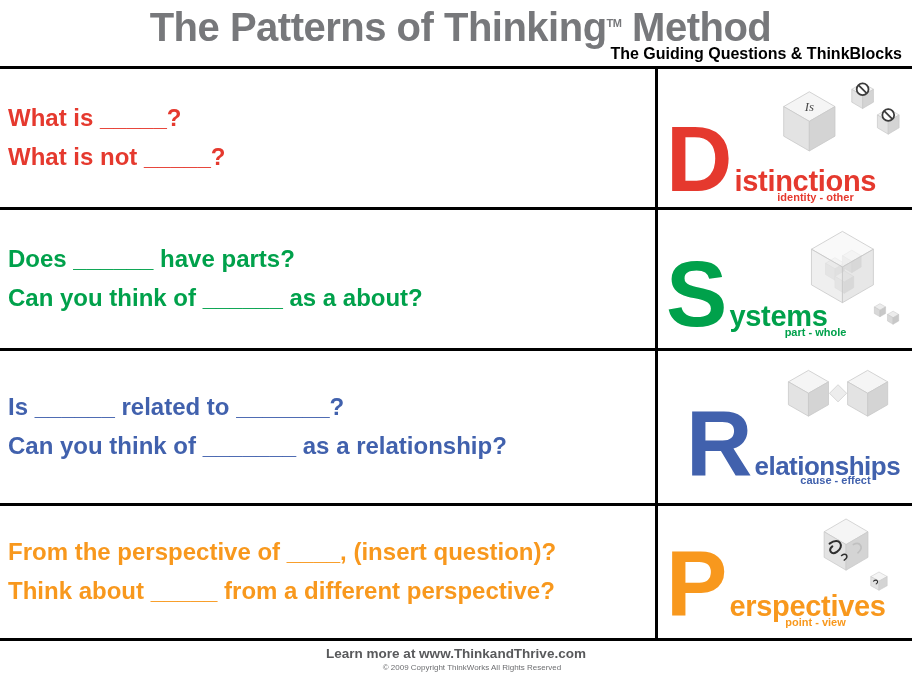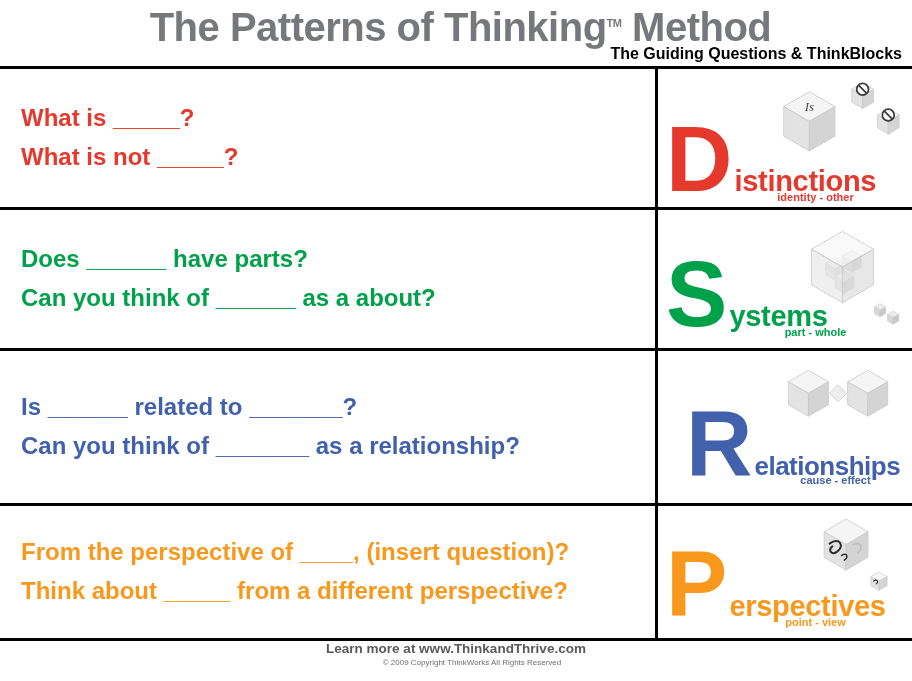--- a/index.html
+++ b/index.html
@@ -29,21 +29,21 @@
   
   .grid { border-top: 3px solid #000; }
   .row { display: flex; border-bottom: 3px solid #000; --c: #000; }
   .row-0 { height: 141px; }
   .row-1 { height: 141px; }
   .row-2 { height: 155px; gap: 20px; }
   .row-3 { height: 135px; }
 
   .q-cell {
     width: 658px; border-right: 3px solid #000;
-    padding-left: 21px; padding-right: 4px;
+    padding-left: 8px; padding-right: 4px;
     display: flex; flex-direction: column; justify-content: center;
   }
   .q {
     margin: 0; padding: 2px 0;
     font-size: 24px; font-weight: bold; line-height: 1.45;
     color: var(--c);
     white-space: nowrap;
   }
 
   .label-cell { position: relative; flex: 1; }
@@ -65,21 +65,21 @@
   .row-3 .word-line { bottom: 8px; } .row-3 .tagline { bottom: 10px; }
 
   .cubes { position: absolute; }
   .cubes-1 { top: 6px; right: 4px; width: 148px; }
   .cubes-2 { top: 12px; right: 2px; width: 122px; }
   .cubes-3 { top: 6px; right: 10px; width: 126px; }
   .cubes-4 { top: 2px; right: 12px; width: 96px; }
 
   
   .footer { height: 40px; text-align: center; }
-  .learn-more { font-size: 13.5px; font-weight: bold; color: #58595b; }
+  .learn-more { padding-top: 5px; font-size: 13.5px; font-weight: bold; color: #58595b; }
   .copyright { margin-top: 2px; font-size: 8px; color: #6d6e71; padding-left: 32px; }
 </style>
 </head>
 <body>
 
 <div class="poster">
 
   <header class="header">
     <h1 class="title" style="color: rgb(119, 120, 123); padding-left: 9px;"><span>The Patterns of Thinking</span><sup class="tm">TM</sup> <span>Method</span></h1>
     <div class="subtitle">The Guiding Questions &amp; ThinkBlocks</div>

